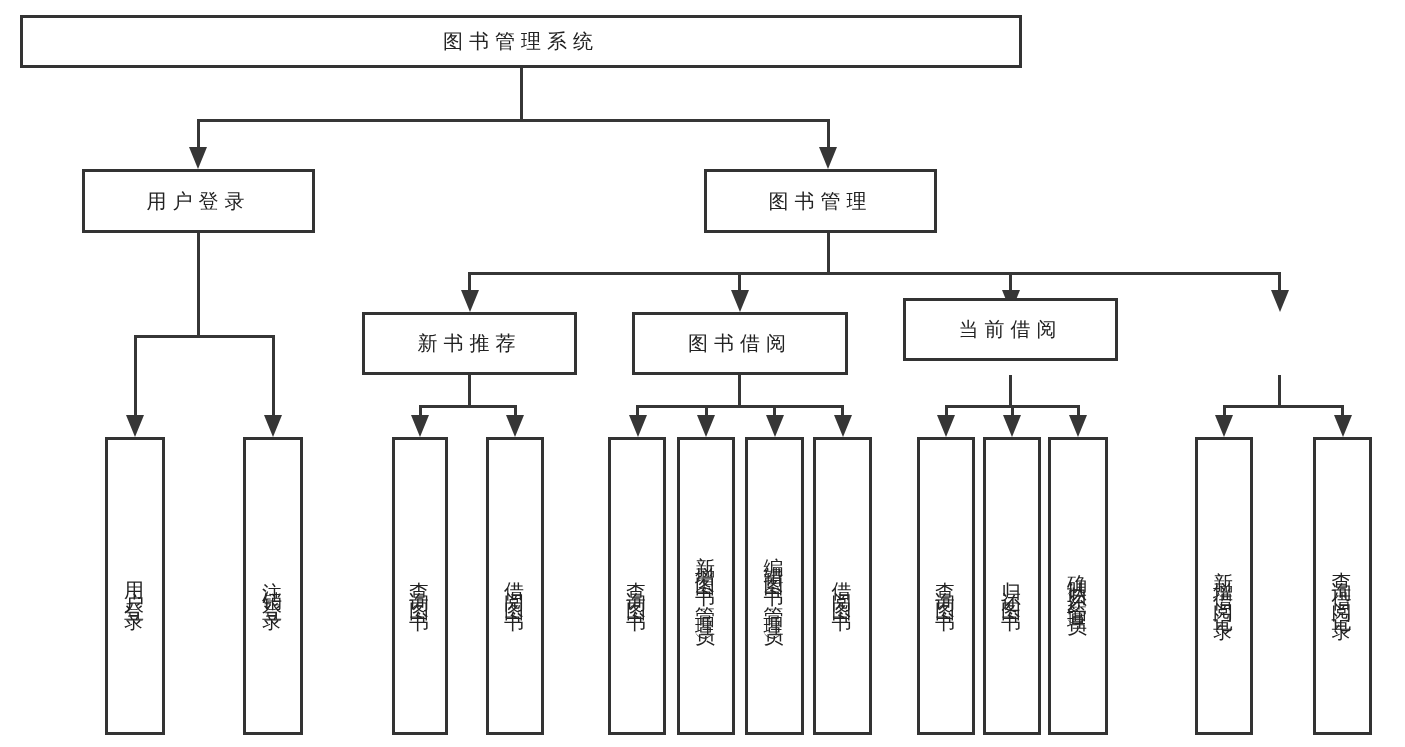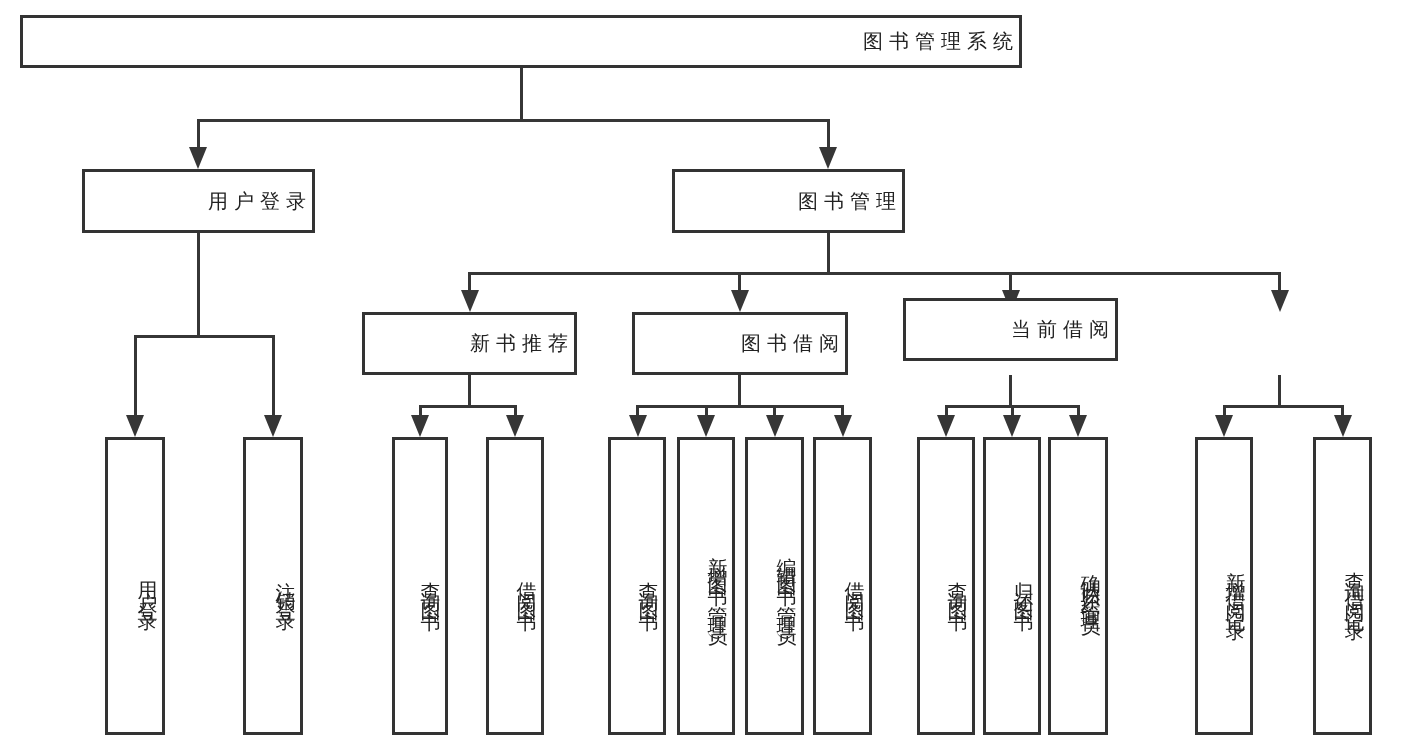--- a/index.html
+++ b/index.html
@@ -3,21 +3,21 @@
 <meta charset="utf-8">
 <style>
   html,body { margin:0; padding:0; background:#fff; }
   .stage {
     position:relative; width:1405px; height:747px; background:#ffffff;
     font-family:"Liberation Sans","DejaVu Sans",sans-serif; overflow:hidden;
   }
   .box {
     position:absolute; box-sizing:border-box;
     border:3px solid #333333; background:#ffffff;
-    display:flex; align-items:center; justify-content:flex-end;
+    display:flex; align-items:center; justify-content:center;
     color:#222222;
   }
   .h-label { font-size:20px; letter-spacing:6px; white-space:nowrap; }
   .v-label {
     writing-mode:vertical-rl; text-orientation:mixed;
     font-size:20px; letter-spacing:10px; white-space:nowrap; color:#222222;
   }
   .vline { position:absolute; width:3px; background:#363636; }
   .hline { position:absolute; height:3px; background:#363636; }
   .arrow {
@@ -42,21 +42,21 @@
   <div class="vline" style="left:519.5px;top:68px;height:54px;"></div>
   <div class="hline" style="left:196.5px;top:119px;width:633px;"></div>
   <div class="vline" style="left:196.5px;top:119px;height:31px;"></div>
   <div class="arrow" style="left:189px;top:147px;"></div>
   <div class="vline" style="left:826.5px;top:119px;height:31px;"></div>
   <div class="arrow" style="left:819px;top:147px;"></div>
 
   <div class="box" style="left:82px;top:169px;width:233px;height:64px;">
     <span class="h-label">用户登录</span>
   </div>
-  <div class="box" style="left:672px;top:169px;width:233px;height:64px;">
+  <div class="box" style="left:704px;top:169px;width:233px;height:64px;">
     <span class="h-label">图书管理</span>
   </div>
 
   <div class="vline" style="left:196.5px;top:233px;height:105px;"></div>
   <div class="hline" style="left:133.5px;top:335px;width:141px;"></div>
   <div class="vline" style="left:133.5px;top:335px;height:84px;"></div>
   <div class="arrow" style="left:126px;top:415px;"></div>
   <div class="vline" style="left:271.5px;top:335px;height:84px;"></div>
   <div class="arrow" style="left:264px;top:415px;"></div>
 

